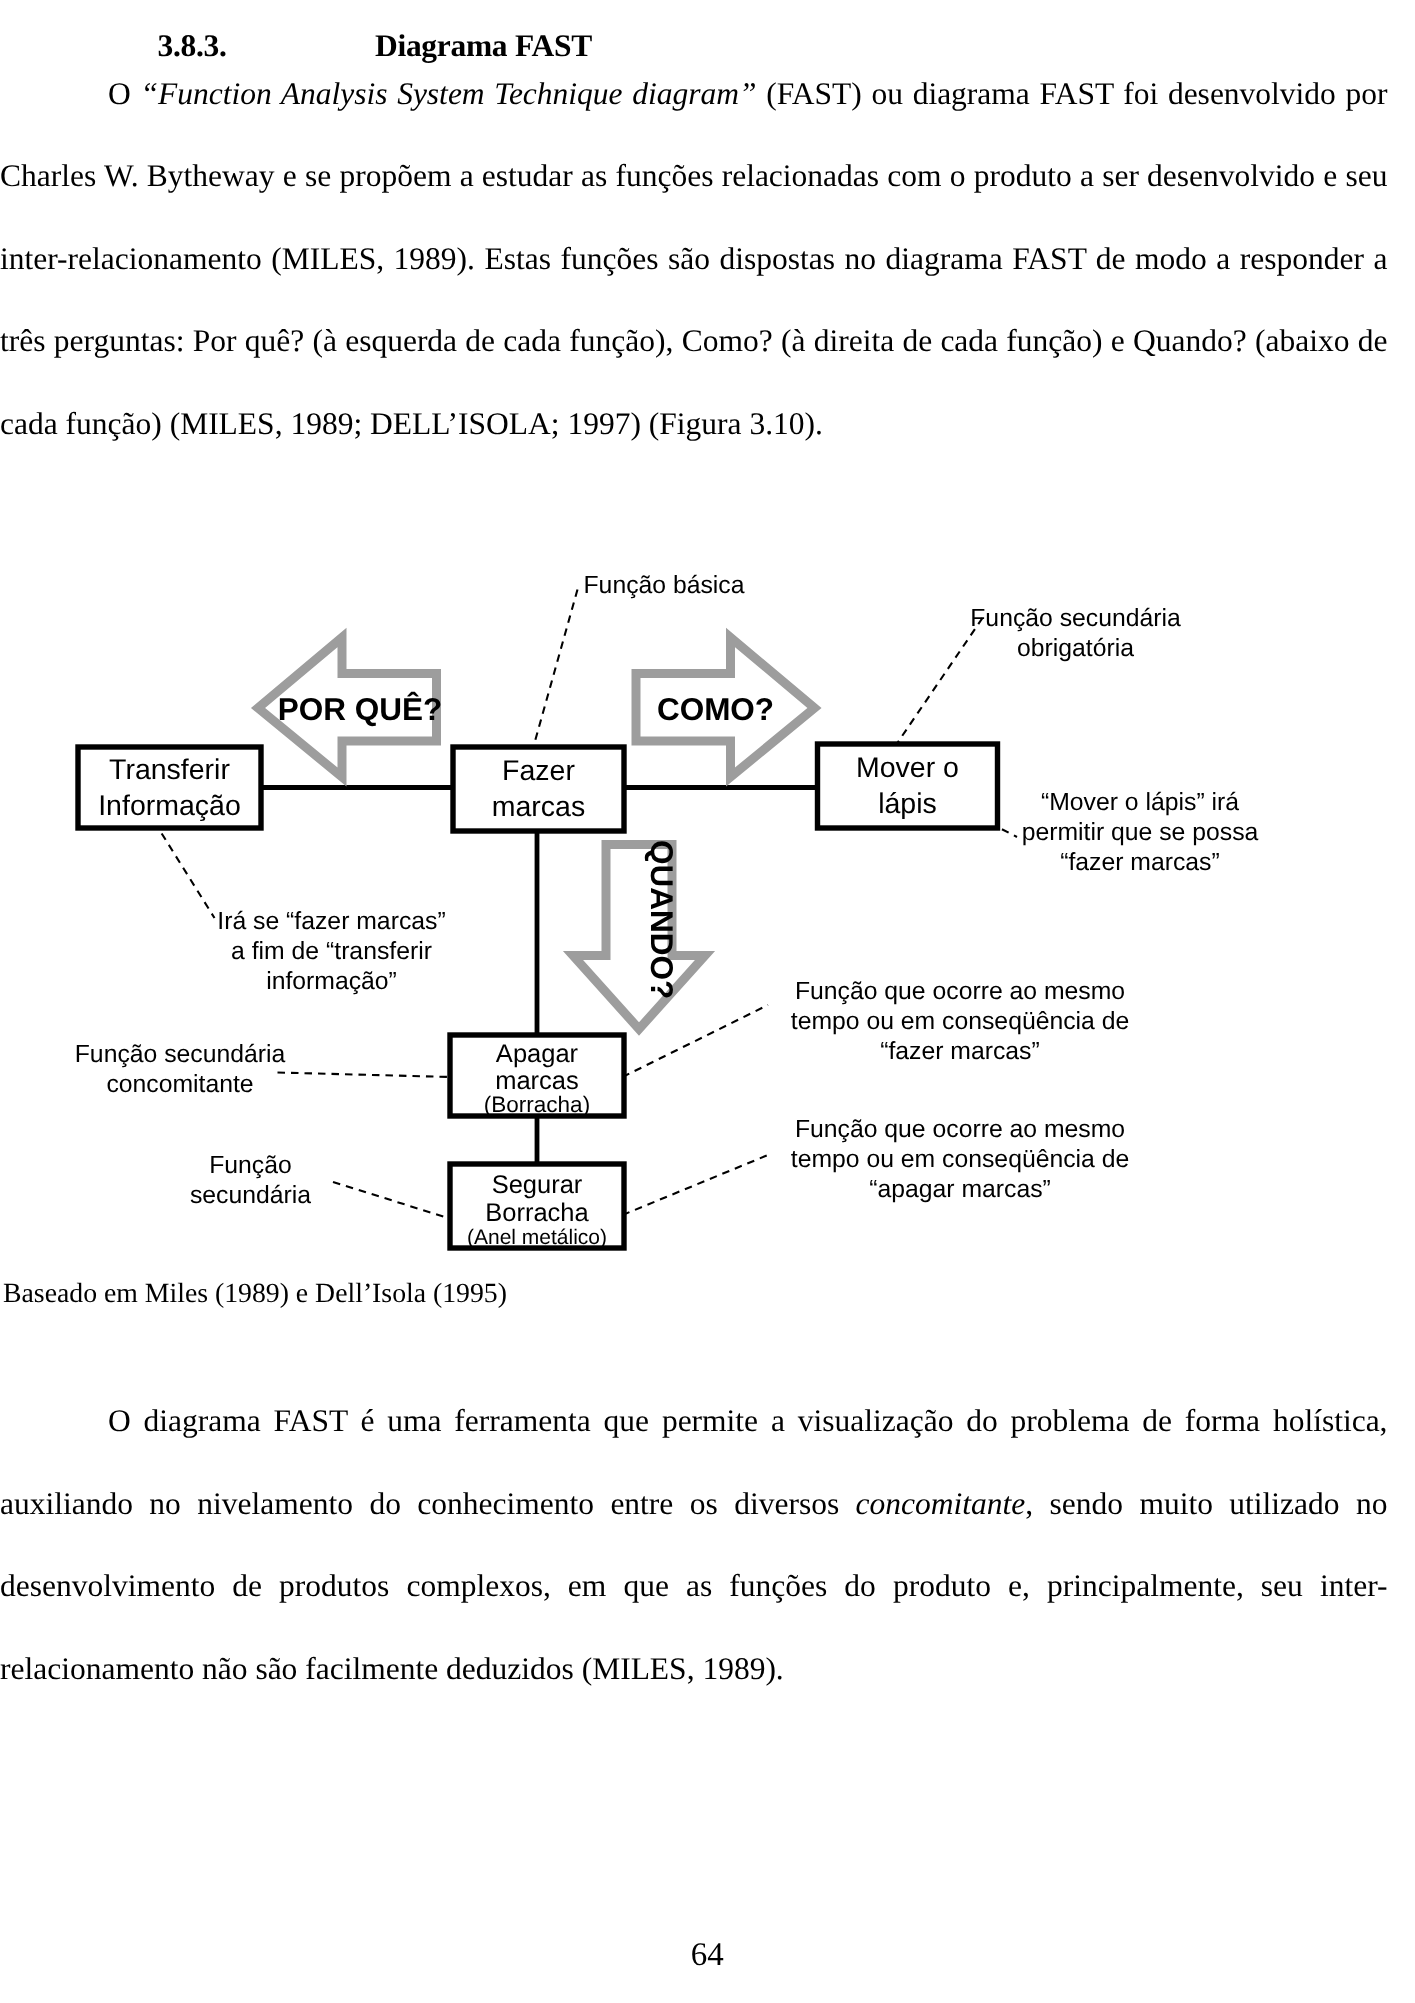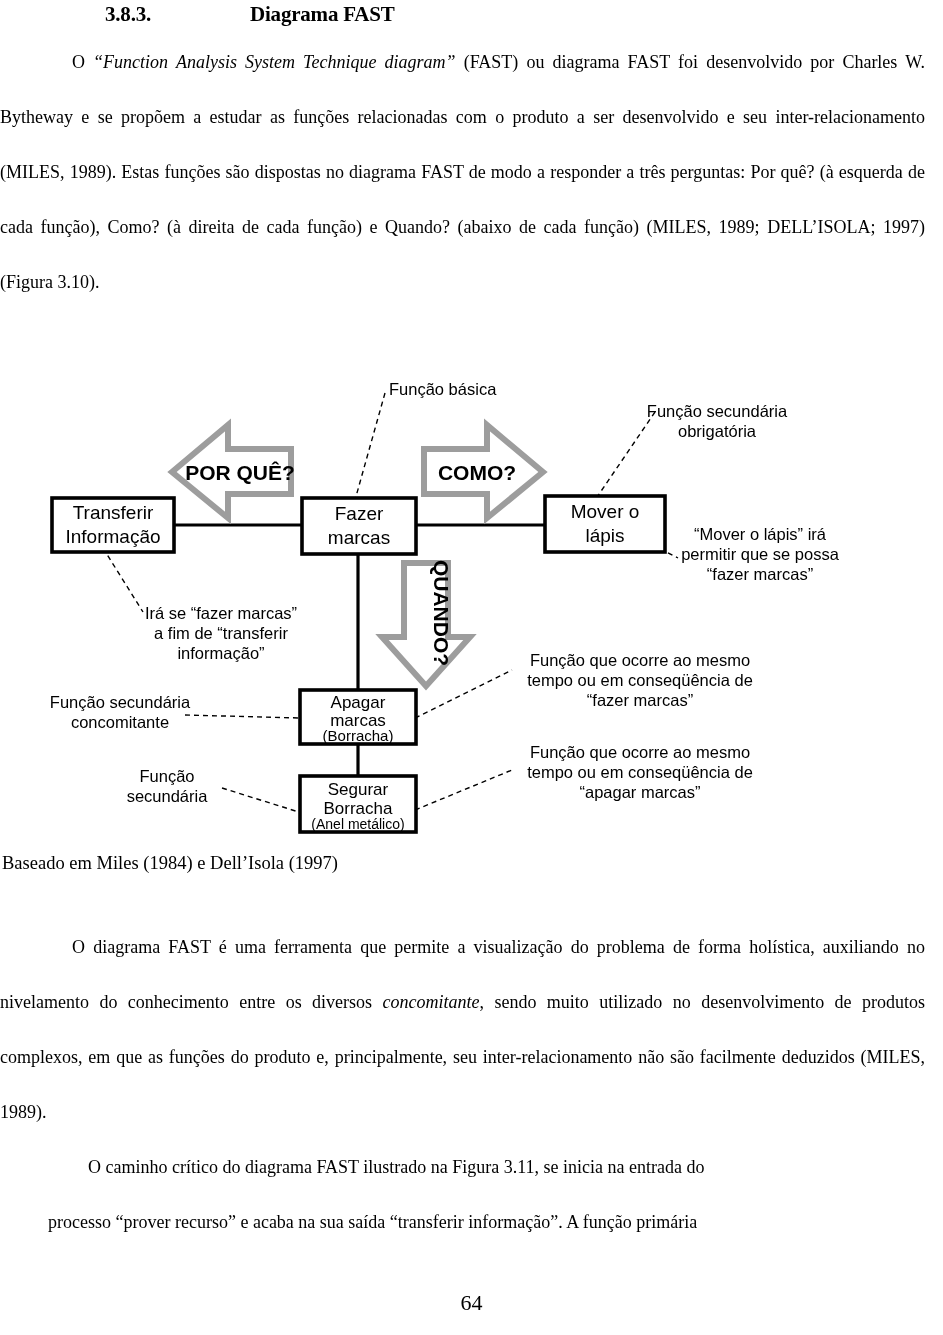--- a/index.html
+++ b/index.html
@@ -18,38 +18,38 @@
   .page {
     position: relative;
     width: 943px;
     height: 1335px;
   }
 
   
   .heading {
     position: absolute;
     left: 0;
-    top: 2px;
+    top: 18px;
     width: 943px;
     font-weight: bold;
     font-size: 21px;
     letter-spacing: -0.2px;
   }
   .heading .num {
     display: inline-block;
     margin-left: 105px;
     width: 145px;
   }
 
   
   .para {
     position: absolute;
     left: 0px;
     width: 925px;
-    font-size: 18px;
+    font-size: 21px;
     line-height: 55px;
     text-align: justify;
     text-justify: inter-word;
   }
   .para.center-ind { text-indent: 72px; }
   .para i { font-style: italic; }
   .p1 { top: 35px; }
   .p2 { top: 920px; }
   .p3 { top: 1140px; text-align: center; }
   .p3 .ln { display: block; text-align: left; }
@@ -193,27 +193,23 @@
         <text x="640" y="316" text-anchor="middle">tempo  ou em conseqüência de</text>
         <text x="640" y="336" text-anchor="middle">“fazer marcas”</text>
 
         <text x="640" y="388" text-anchor="middle">Função que ocorre ao mesmo</text>
         <text x="640" y="408" text-anchor="middle">tempo  ou em conseqüência de</text>
         <text x="640" y="428" text-anchor="middle">“apagar marcas”</text>
       </g>
     </svg>
   </div>
 
-  <div class="src-note">Baseado em Miles (1984) e Dell’Isola (1997)</div>
+  <div class="src-note">Baseado em Miles (1989) e Dell’Isola (1995)</div>
 
 
   <div class="para center-ind p2">
     <span>O diagrama FAST é uma ferramenta que permite a visualização do problema de forma holística, auxiliando no nivelamento do conhecimento entre os diversos </span><i>concomitante</i><span>, sendo muito utilizado no desenvolvimento de produtos complexos, em que as funções do produto e, principalmente, seu inter-relacionamento não são facilmente deduzidos (MILES, 1989).</span>
   </div>
 
-  <div class="para p3">
-    <span class="ln" style="text-indent:88px;">O caminho crítico do diagrama FAST ilustrado na Figura 3.11, se inicia na entrada do</span>
-    <span class="ln" style="text-indent:48px;">processo “prover recurso” e acaba na sua saída “transferir informação”. A função primária</span>
-  </div>
 
   <div class="page-number">64</div>
 
 </div>
 
 </body></html>

